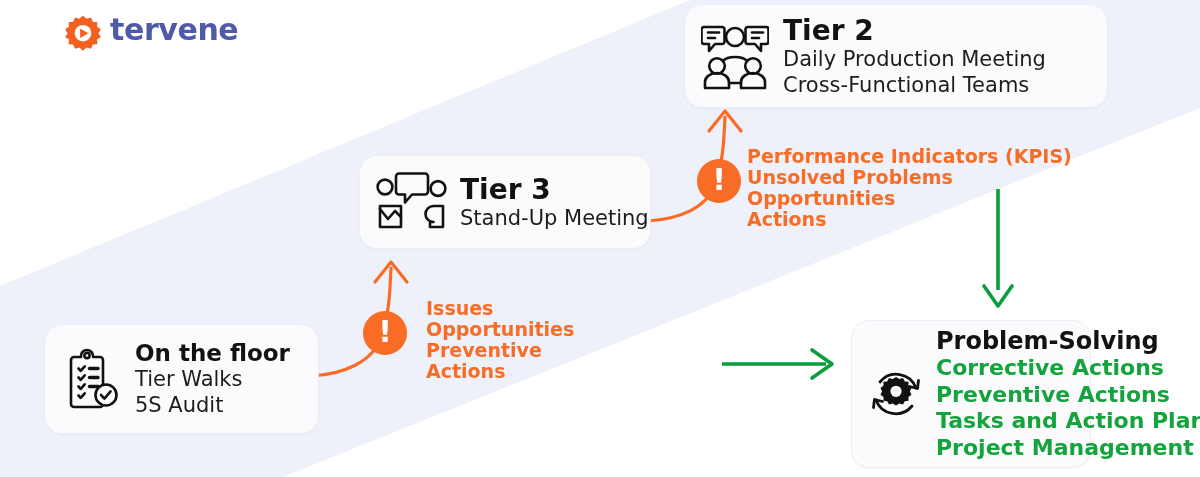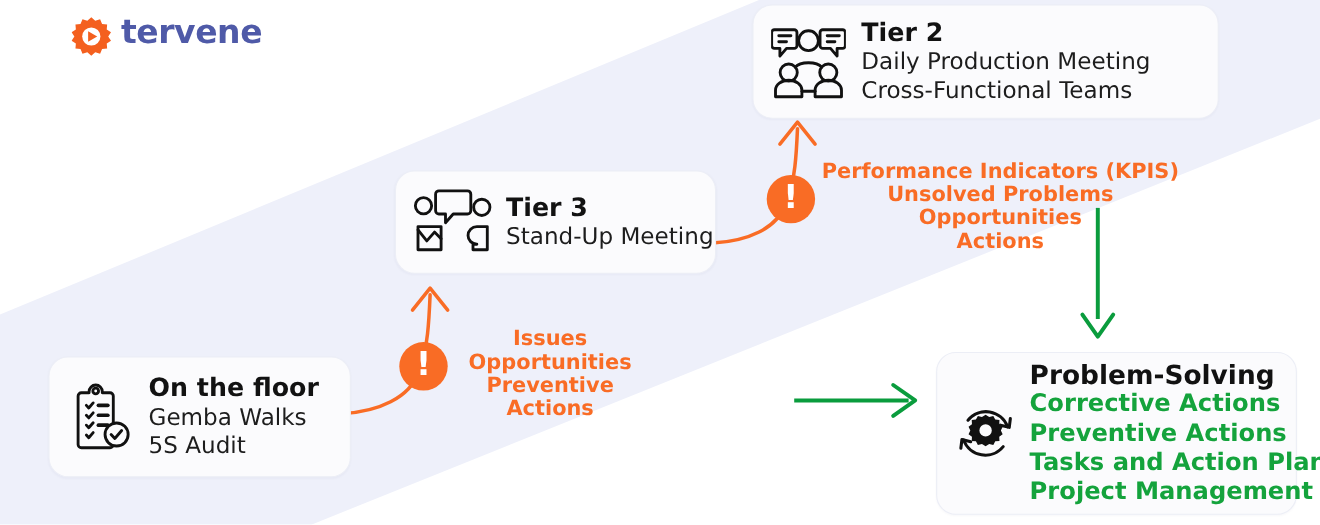--- a/index.html
+++ b/index.html
@@ -61,21 +61,21 @@
   .card .card-icon {
     flex: 0 0 auto;
     display: block;
   }
   .card .card-text {
     display: flex;
     flex-direction: column;
     justify-content: center;
   }
   .card .card-title {
-    font-size: 23px;
+    font-size: 28px;
     font-weight: 700;
     color: #121212;
     line-height: 1.18;
     white-space: nowrap;
   }
   .card .card-line {
     font-size: 21px;
     font-weight: 400;
     color: #1d1d1d;
     line-height: 1.20;
@@ -96,38 +96,37 @@
     left: 359px; top: 155px;  width: 292px; height: 94px;
     padding: 0 14px 0 16px;
     gap: 12px;
   }
   #card-tier2 {
     left: 684px; top: 4px;    width: 424px; height: 104px;
     padding: 0 14px 0 16px;
     gap: 14px;
   }
   #card-problem {
-    left: 851px; top: 320px;  width: 328px; height: 148px;
+    left: 851px; top: 320px;  width: 240px; height: 148px;
     padding: 0 10px 0 16px;
     gap: 12px;
   }
   #card-problem .card-title { font-size: 24px; }
   #card-problem .card-line  { font-size: 22px; }
   #card-floor .card-title   { font-size: 23px; }
   
   .note-list {
     position: absolute;
     display: flex;
     flex-direction: column;
     color: #f96c25;
     font-size: 19px;
     font-weight: 600;
     line-height: 1.11;
     white-space: nowrap;
-    text-align: center;
   }
   #note-floor { left: 426px; top: 298px; }
   #note-tier1 { left: 747px; top: 146px; }
   
   #connectors {
     position: absolute;
     left: 0; top: 0;
     width: 1200px;
     height: 477px;
     pointer-events: none;
@@ -206,21 +205,21 @@
         <path d="M13.5,47.5 l2.2,2.4 l4.0,-4.6"></path>
         <line x1="24.5" y1="20.5" x2="33" y2="20.5" stroke-width="3.4"></line>
         <line x1="24.5" y1="29.5" x2="33" y2="29.5" stroke-width="3.4"></line>
         <line x1="24.5" y1="38.5" x2="33" y2="38.5" stroke-width="3.4"></line>
         <circle cx="41" cy="47" r="10.5" fill="#fbfbfd"></circle>
         <path d="M36,47 l3.4,3.6 l6.2,-7.2"></path>
       </g>
     </svg>
     <div class="card-text">
       <div class="card-title">On the floor</div>
-      <div class="card-line">Gemba Walks</div>
+      <div class="card-line">Tier Walks</div>
       <div class="card-line">5S Audit</div>
     </div>
   </div>
 
   <div class="card" id="card-tier1">
     <svg class="card-icon" width="72" height="62" viewBox="0 0 72 62">
       <g fill="none" stroke="#111111" stroke-width="2.6" stroke-linejoin="round" stroke-linecap="round">
         <circle cx="9" cy="16" r="7.4"></circle>
         <circle cx="62" cy="17.5" r="7.4"></circle>
         <path d="M23,2.5 h26 a3,3 0 0 1 3,3 v15 a3,3 0 0 1 -3,3 h-13 l-7,8 v-8 h-6 a3,3 0 0 1 -3,-3 v-15 a3,3 0 0 1 3,-3 z"></path>

